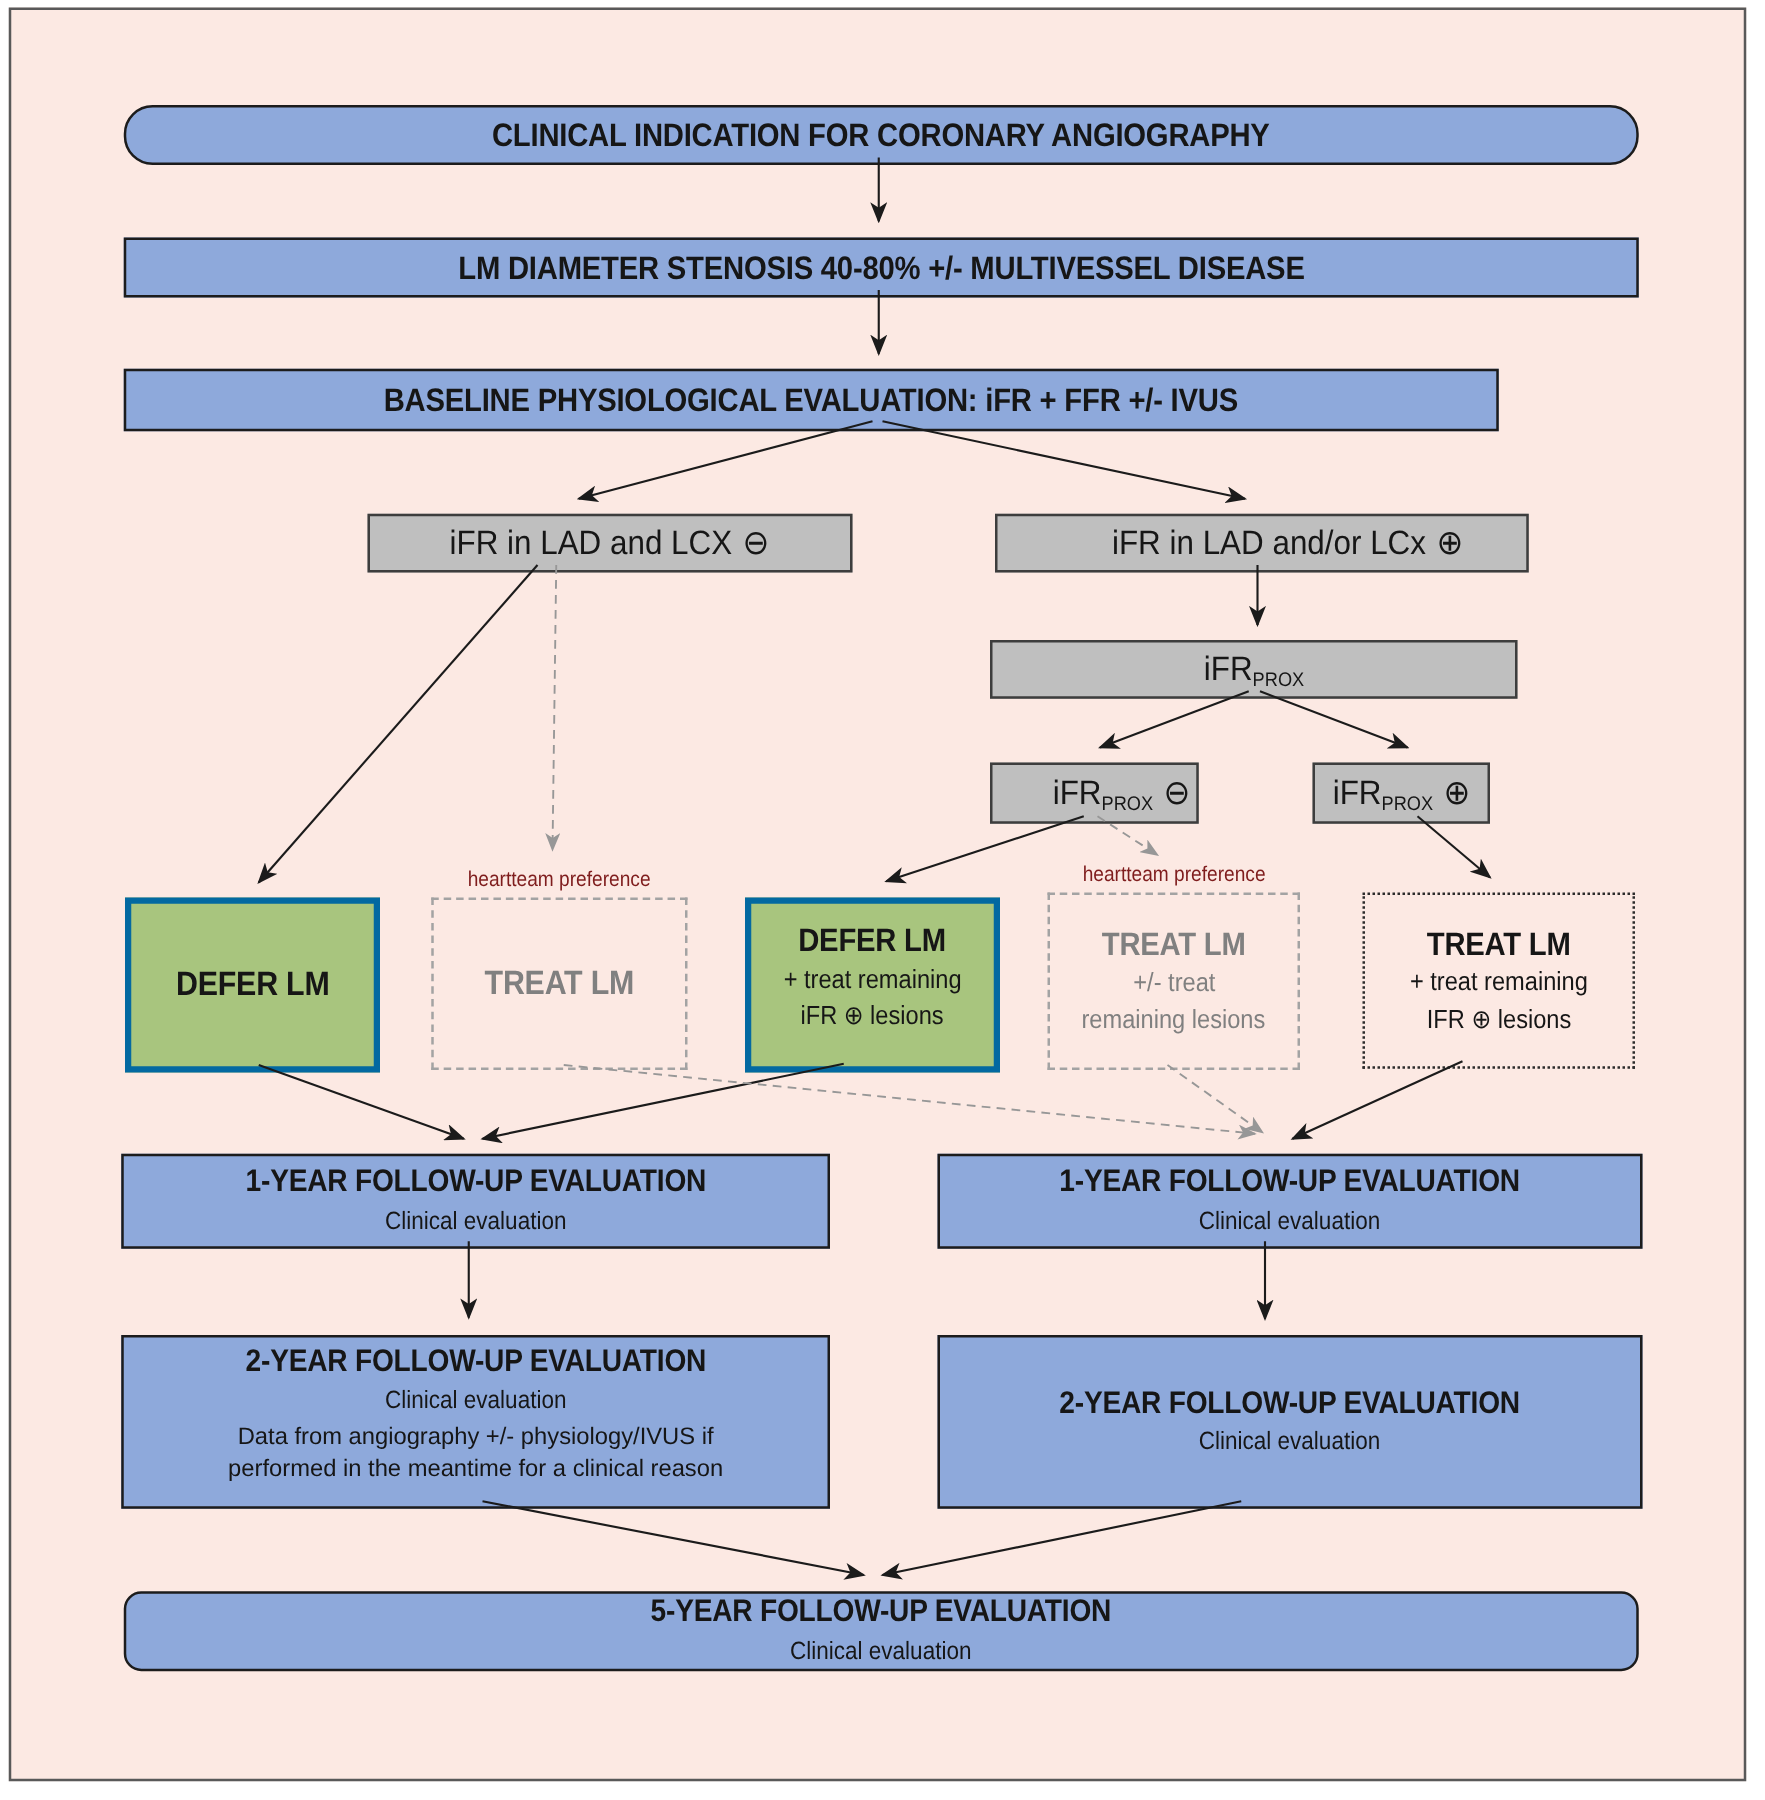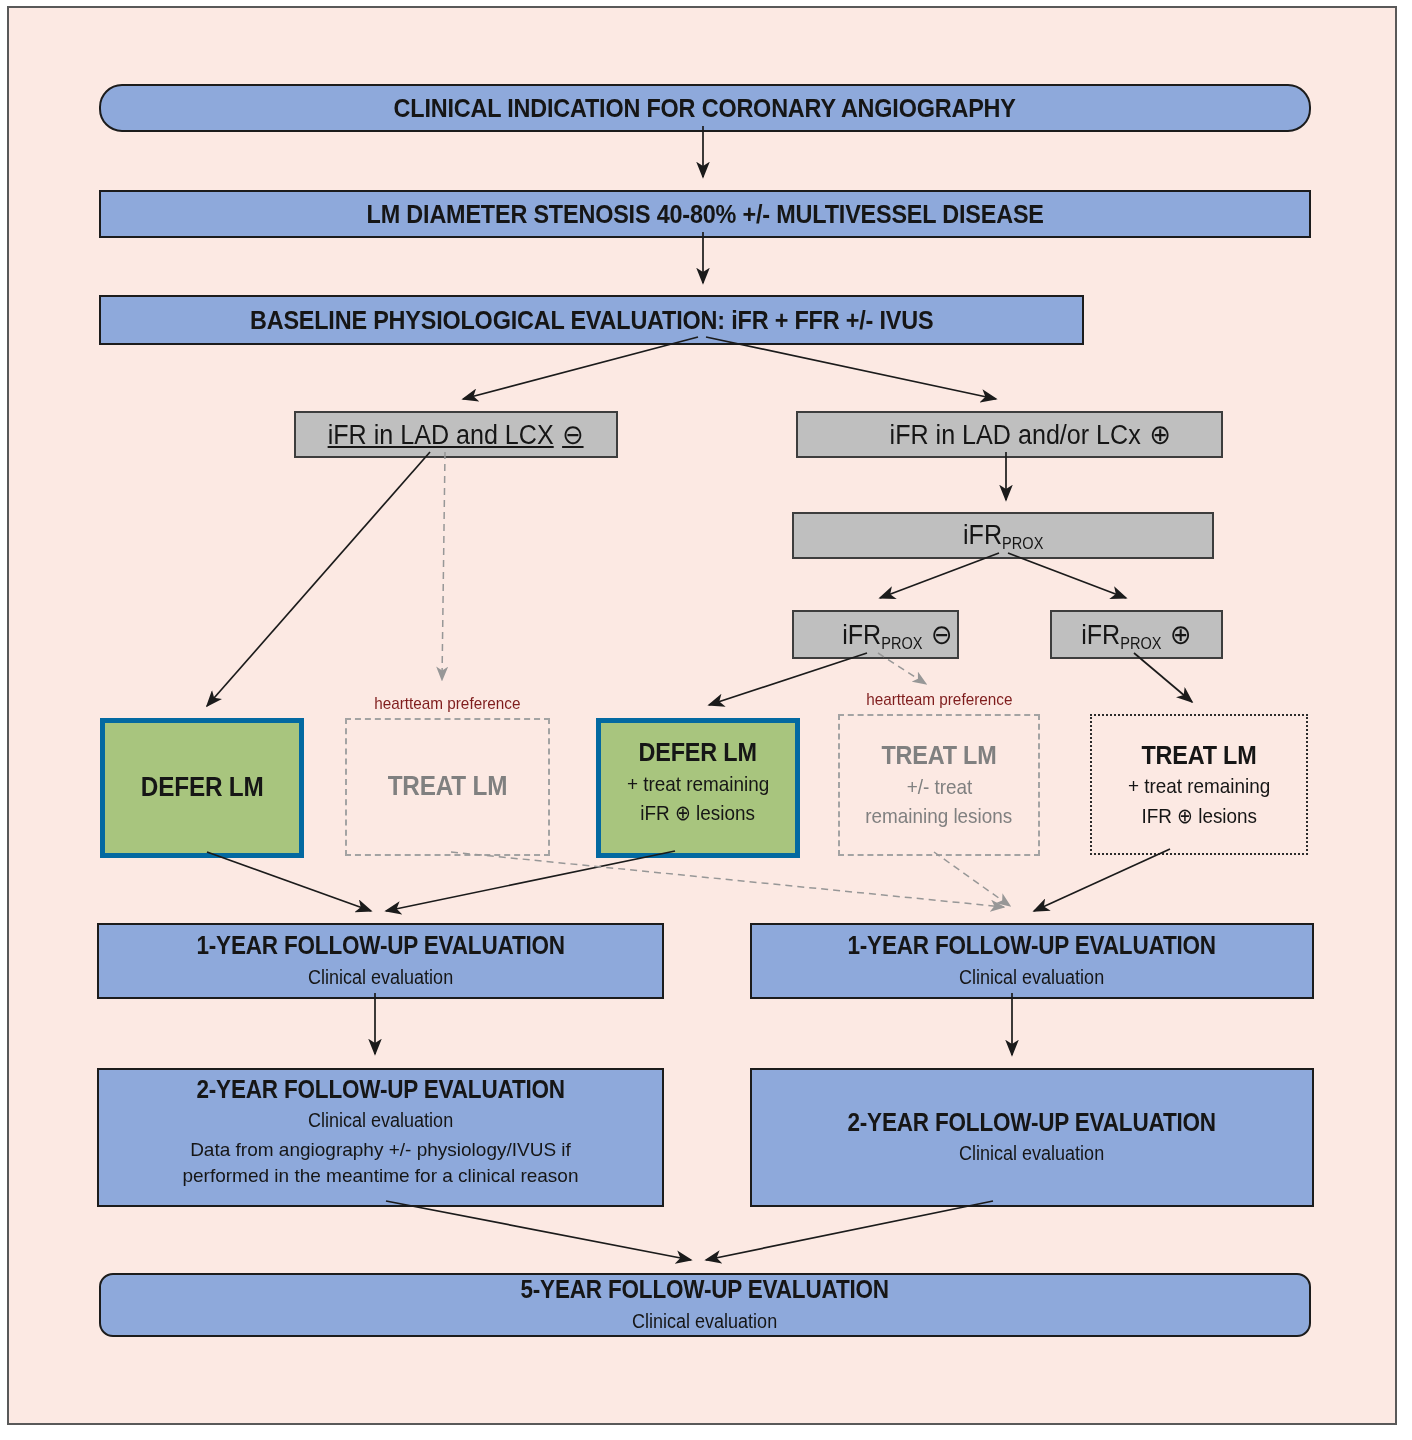--- a/index.html
+++ b/index.html
@@ -41,37 +41,37 @@
 
 <div id="stage">
   <div id="canvas">
 
     <div class="box blue" style="left:90px;top:76px;width:1212px;height:48px;border-radius:23px;">
       <span class="stepTitle cx">CLINICAL INDICATION FOR CORONARY ANGIOGRAPHY</span>
     </div>
     <div class="box blue" style="left:90px;top:182px;width:1212px;height:48px;">
       <span class="stepTitle cx">LM DIAMETER STENOSIS 40-80% +/- MULTIVESSEL DISEASE</span>
     </div>
-    <div class="box blue" style="left:90px;top:287px;width:985px;height:50px;">
+    <div class="box blue" style="left:90px;top:287px;width:1100px;height:50px;">
       <span class="stepTitle cx">BASELINE PHYSIOLOGICAL EVALUATION: iFR + FFR +/- IVUS</span>
     </div>
 
-    <div class="box grayb" style="left:285px;top:403px;width:324px;height:47px;text-decoration:underline;">
+    <div class="box grayb" style="left:285px;top:403px;width:388px;height:47px;">
       <span class="decTitle cx93"><span>iFR in LAD and LCX</span><span class="sym">⊖</span></span>
     </div>
     <div class="box grayb" style="left:787px;top:403px;width:427px;height:47px;padding-left:42px;">
       <span class="decTitle cx93"><span>iFR in LAD and/or LCx</span><span class="sym">⊕</span></span>
     </div>
     <div class="box grayb" style="left:783px;top:504px;width:422px;height:47px;">
       <span class="decTitle cx93"><span>iFR</span><span class="ss">PROX</span></span>
     </div>
     <div class="box grayb" style="left:783px;top:602px;width:167px;height:49px;padding-left:44px;">
       <span class="decTitle cx93"><span>iFR</span><span class="ss">PROX</span><span class="sym">⊖</span></span>
     </div>
-    <div class="box grayb" style="left:1041px;top:602px;width:173px;height:49px;text-align:right;">
+    <div class="box grayb" style="left:1041px;top:602px;width:142px;height:49px;text-align:right;">
       <span class="decTitle cx93"><span>iFR</span><span class="ss">PROX</span><span class="sym">⊕</span></span>
     </div>
 
     <div class="box green" style="left:91px;top:710px;width:204px;height:140px;">
       <span class="outTitle cx">DEFER LM</span>
     </div>
 
     <div class="note" style="left:336px;top:687px;width:205px;">
       <span class="cx">heartteam preference</span>
     </div>

